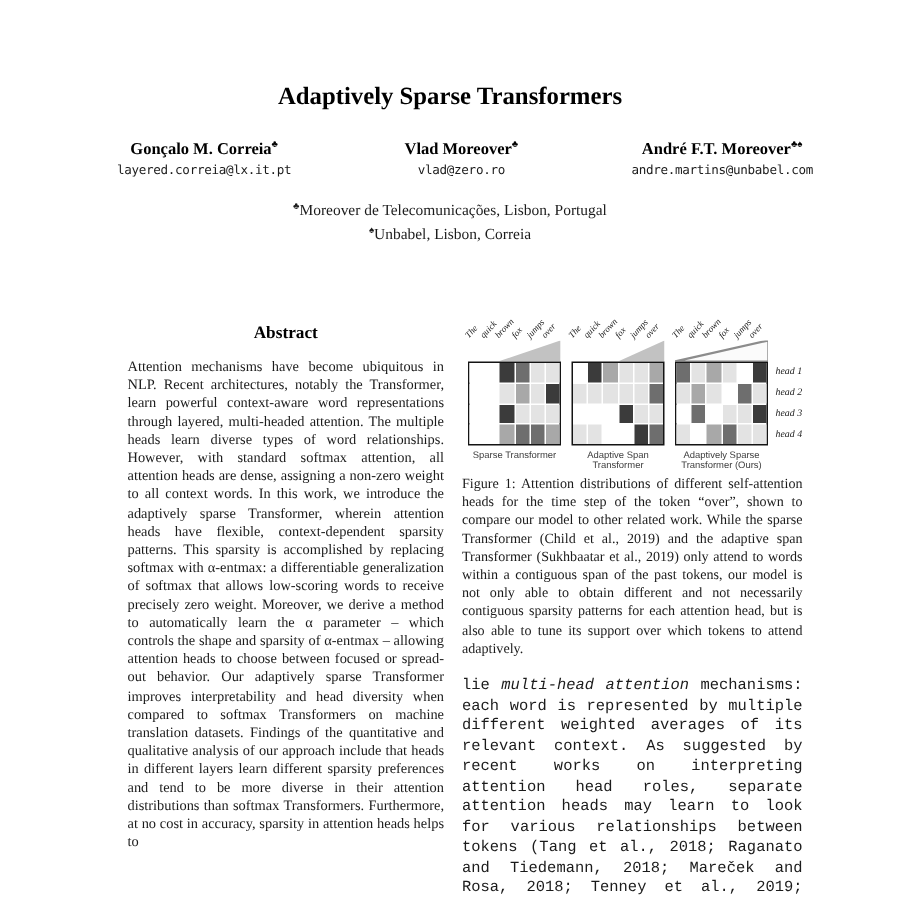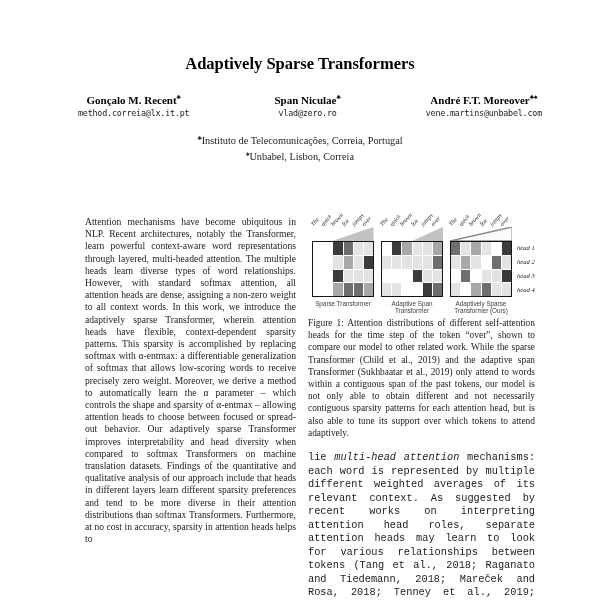--- a/index.html
+++ b/index.html
@@ -41,39 +41,40 @@
 </style>
 </head>
 <body>
 
 <div class="sheet">
 
   <h1 class="title">Adaptively Sparse Transformers</h1>
 
   <div class="authors">
     <div class="author">
-      <div class="aname"><span>Gonçalo M. Recent</span><sup>♣</sup></div>
-      <div class="aemail">method.correia@lx.it.pt</div>
+      <div class="aname"><span>Gonçalo M. Correia</span><sup>♣</sup></div>
+      <div class="aemail">layered.correia@lx.it.pt</div>
     </div>
     <div class="author">
-      <div class="aname"><span>Span Niculae</span><sup>♣</sup></div>
+      <div class="aname"><span>Vlad Moreover</span><sup>♣</sup></div>
       <div class="aemail">vlad@zero.ro</div>
     </div>
     <div class="author">
       <div class="aname"><span>André F.T. Moreover</span><sup>♣♠</sup></div>
-      <div class="aemail">vene.martins@unbabel.com</div>
+      <div class="aemail">andre.martins@unbabel.com</div>
     </div>
   </div>
 
   <div class="affils">
-    <div class="affil"><sup>♣</sup><span>Instituto de Telecomunicações, Correia, Portugal</span></div>
+    <div class="affil"><sup>♣</sup><span>Moreover de Telecomunicações, Lisbon, Portugal</span></div>
     <div class="affil"><sup>♠</sup><span>Unbabel, Lisbon, Correia</span></div>
   </div>
 
   <div class="col-left">
+    <div class="abs-head">Abstract</div>
     <p class="abs-text">Attention mechanisms have become ubiquitous in NLP. Recent architectures, notably the Transformer, learn powerful context-aware word representations through layered, multi-headed attention. The multiple heads learn diverse types of word relationships. However, with standard softmax attention, all attention heads are dense, assigning a non-zero weight to all context words. In this work, we introduce the adaptively sparse Transformer, wherein attention heads have flexible, context-dependent sparsity patterns. This sparsity is accomplished by replacing softmax with α-entmax: a differentiable generalization of softmax that allows low-scoring words to receive precisely zero weight. Moreover, we derive a method to automatically learn the α parameter – which controls the shape and sparsity of α-entmax – allowing attention heads to choose between focused or spread-out behavior. Our adaptively sparse Transformer improves interpretability and head diversity when compared to softmax Transformers on machine translation datasets. Findings of the quantitative and qualitative analysis of our approach include that heads in different layers learn different sparsity preferences and tend to be more diverse in their attention distributions than softmax Transformers. Furthermore, at no cost in accuracy, sparsity in attention heads helps to</p>
   </div>
 
   <div class="col-right">
     <div class="figarea">
       <div id="panels">
           <div class="panel" style="left: 4px;">
             <div class="tokens">
               <span class="token" style="left: 2px;">The</span>
               <span class="token" style="left: 12.2px;">quick</span>

